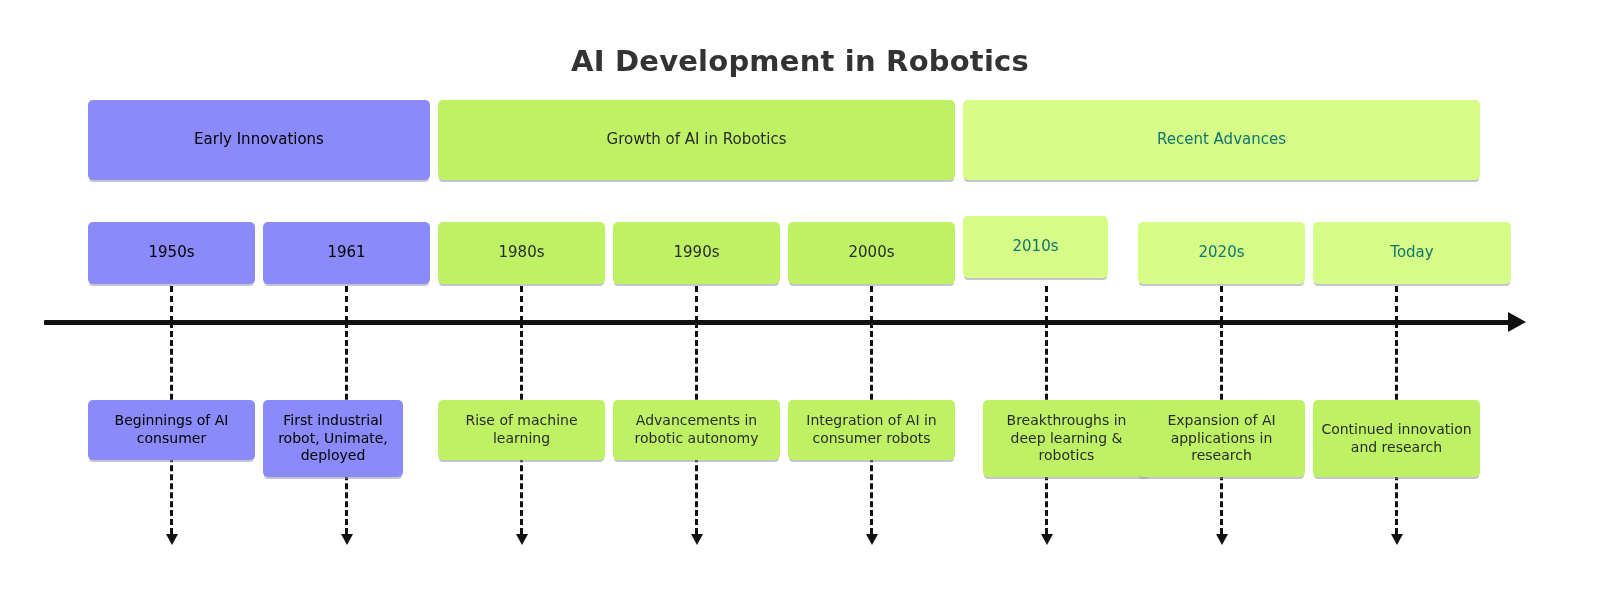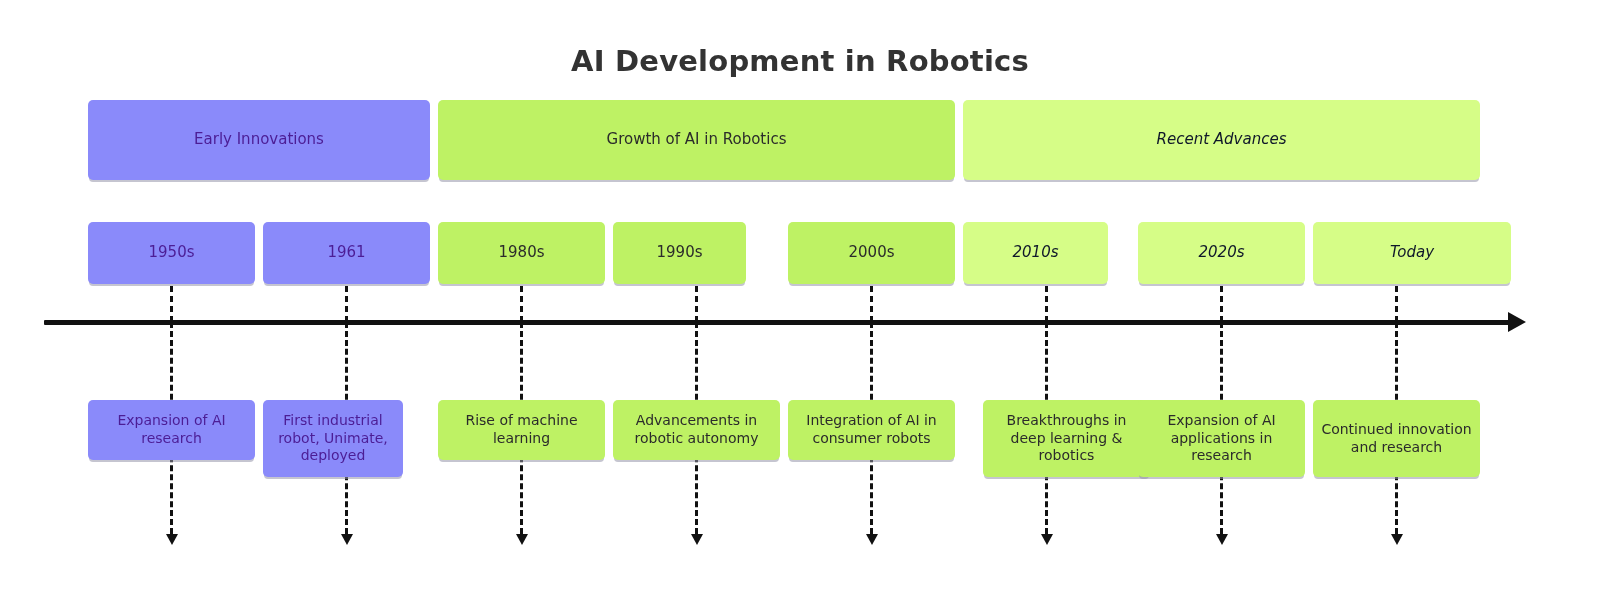--- a/index.html
+++ b/index.html
@@ -17,23 +17,23 @@
   }
 
   
   .box{
     position:absolute;box-sizing:border-box;
     border-radius:5px;
     display:flex;align-items:center;justify-content:center;
     text-align:center;line-height:1.27;
     box-shadow:0 3px 0 -1px rgba(150,150,170,.55);
   }
-  .purple{background:#8a8afa;color:#4c1d95;}
+  .purple{background:#8a8afa;color:#000000;}
   .yellow{background:#bef264;color:#2b2b2b;}
-  .green {background:#d6fd87;color:#0f172a;font-style:italic;}
+  .green {background:#d6fd87;color:#0f766e;}
 
   .section-header{height:80px;font-size:15px;}
   .period-box{height:62px;font-size:15px;}
   .event-box{font-size:14px;padding:6px 8px;}
 
   
   .axis-line{
     position:absolute;background:#111111;height:5px;border-radius:1px;
   }
   .axis-head{
@@ -64,23 +64,23 @@
 
   <div id="sections-layer">
       <div class="box section-header purple" style="left: 88px; top: 100px; width: 342px;">Early Innovations</div>
       <div class="box section-header yellow" style="left: 438px; top: 100px; width: 517px;">Growth of AI in Robotics</div>
       <div class="box section-header green" style="left: 963px; top: 100px; width: 517px;">Recent Advances</div>
     </div>
   <div id="periods-layer">
       <div class="box period-box purple" style="left: 88px; top: 222px; width: 167px;">1950s</div>
       <div class="box period-box purple" style="left: 263px; top: 222px; width: 167px;">1961</div>
       <div class="box period-box yellow" style="left: 438px; top: 222px; width: 167px;">1980s</div>
-      <div class="box period-box yellow" style="left: 613px; top: 222px; width: 133px;">1990s</div>
+      <div class="box period-box yellow" style="left: 613px; top: 222px; width: 167px;">1990s</div>
       <div class="box period-box yellow" style="left: 788px; top: 222px; width: 167px;">2000s</div>
-      <div class="box period-box green" style="left: 963px; top: 222px; width: 145px;">2010s</div>
+      <div class="box period-box green" style="left: 963px; top: 216px; width: 145px;">2010s</div>
       <div class="box period-box green" style="left: 1138px; top: 222px; width: 167px;">2020s</div>
       <div class="box period-box green" style="left: 1313px; top: 222px; width: 198px;">Today</div>
     </div>
   <div id="connectors-layer">
       <div class="conn" style="left: 170px; top: 286px; height: 36px;"></div>
       <div class="conn" style="left: 170px; top: 322px; height: 212px;"></div>
       <div class="conn-head" style="left: 165.5px; top: 534px;"></div>
       <div class="conn" style="left: 345px; top: 286px; height: 36px;"></div>
       <div class="conn" style="left: 345px; top: 322px; height: 212px;"></div>
       <div class="conn-head" style="left: 340.5px; top: 534px;"></div>
@@ -101,21 +101,21 @@
       <div class="conn-head" style="left: 1215.5px; top: 534px;"></div>
       <div class="conn" style="left: 1395px; top: 286px; height: 36px;"></div>
       <div class="conn" style="left: 1395px; top: 322px; height: 212px;"></div>
       <div class="conn-head" style="left: 1390.5px; top: 534px;"></div>
     </div>
 
   <div class="axis-line" id="axis-line" style="left: 44px; top: 320px; width: 1466px;"></div>
   <div class="axis-head" id="axis-head" style="left: 1508px; top: 312px;"></div>
 
   <div id="events-layer">
-      <div class="box event-box purple" style="left: 88px; top: 400px; width: 167px; height: 60px;">Expansion of AI research</div>
+      <div class="box event-box purple" style="left: 88px; top: 400px; width: 167px; height: 60px;">Beginnings of AI consumer</div>
       <div class="box event-box purple" style="left: 263px; top: 400px; width: 140px; height: 77px;">First industrial robot, Unimate, deployed</div>
       <div class="box event-box yellow" style="left: 438px; top: 400px; width: 167px; height: 60px;">Rise of machine learning</div>
       <div class="box event-box yellow" style="left: 613px; top: 400px; width: 167px; height: 60px;">Advancements in robotic autonomy</div>
       <div class="box event-box yellow" style="left: 788px; top: 400px; width: 167px; height: 60px;">Integration of AI in consumer robots</div>
       <div class="box event-box yellow" style="left: 963px; top: 400px; width: 167px; height: 77px; margin-left: 20px;">Breakthroughs in deep learning &amp; robotics</div>
       <div class="box event-box yellow" style="left: 1138px; top: 400px; width: 167px; height: 77px;">Expansion of AI applications in research</div>
       <div class="box event-box yellow" style="left: 1313px; top: 400px; width: 167px; height: 77px;">Continued innovation and research</div>
     </div>
 </div>
 

